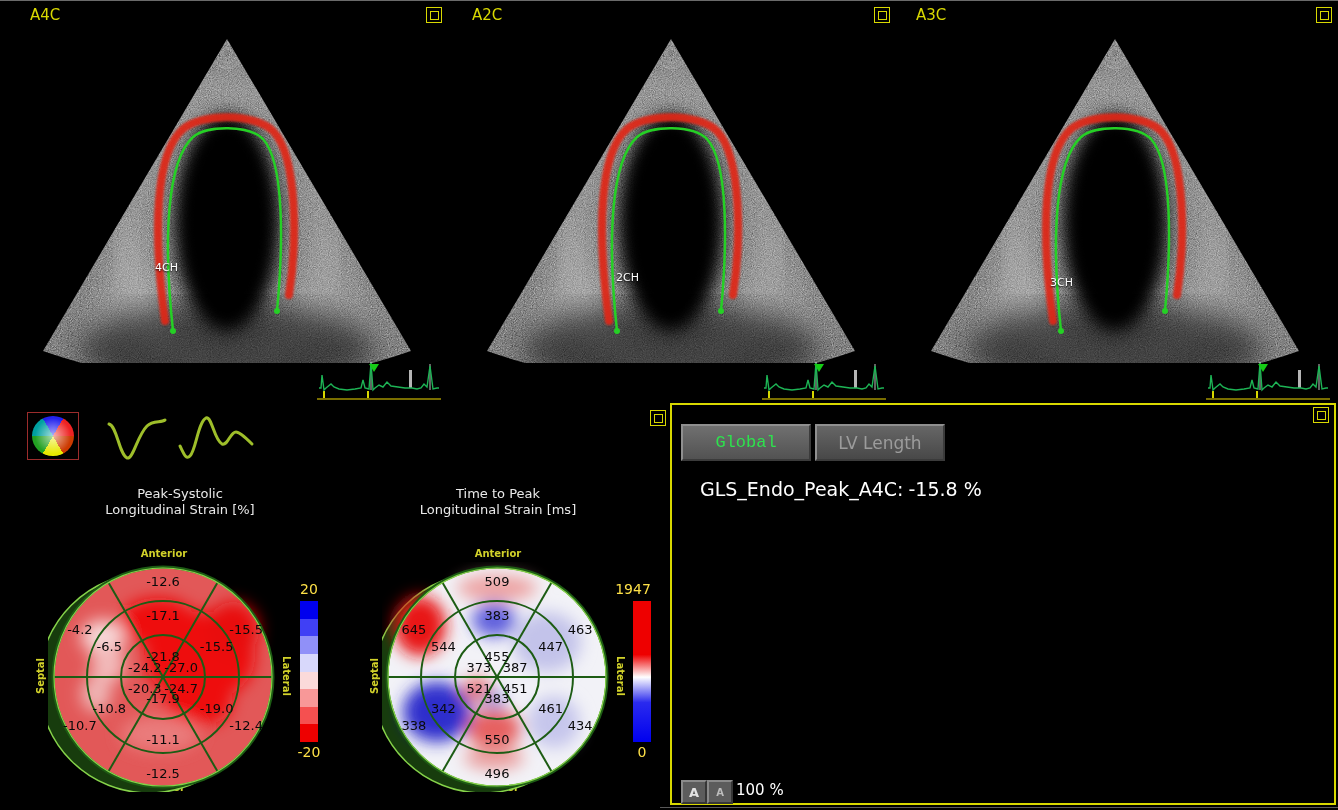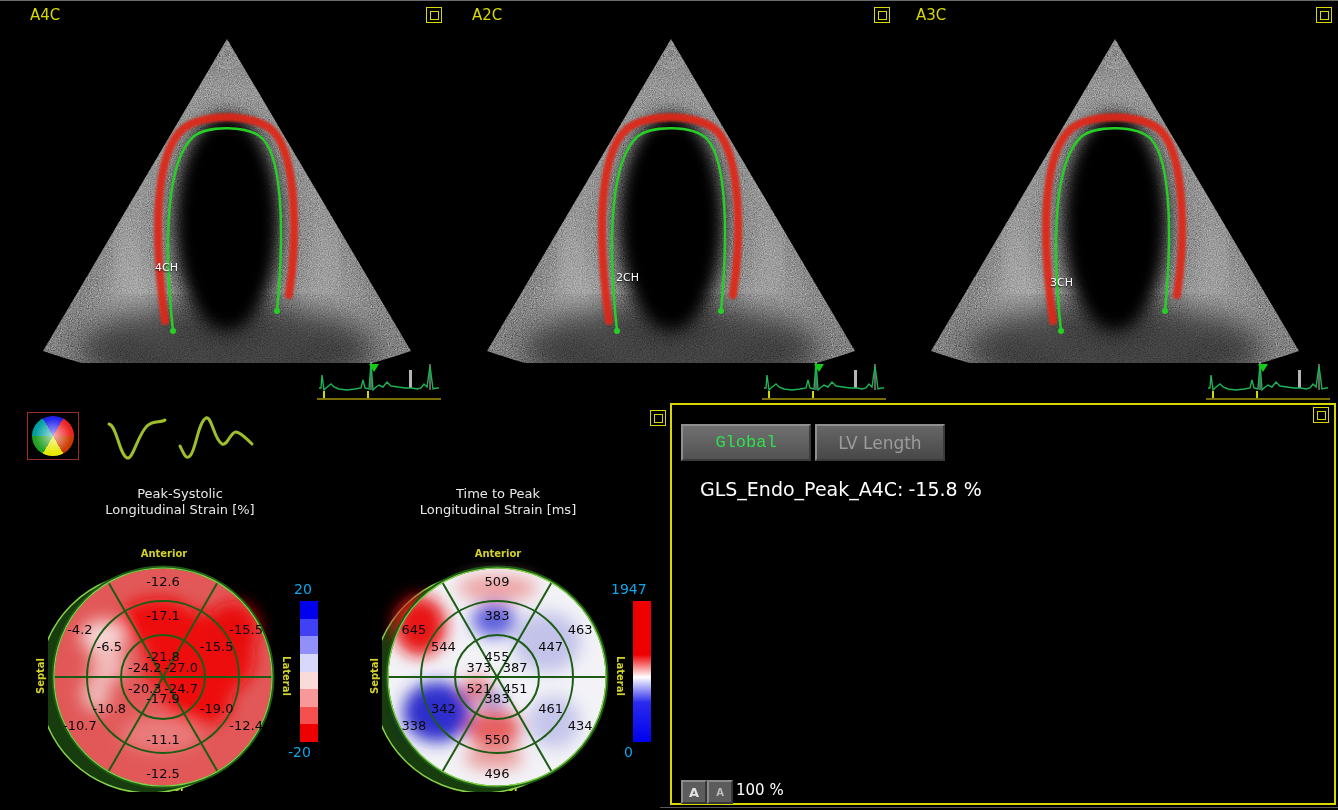--- a/index.html
+++ b/index.html
@@ -16,21 +16,21 @@
   .dir-label{width:252px;text-align:center;color:#d2d22a;font-size:10px;font-weight:bold;}
   .rot-label{color:#d2d22a;font-size:10px;font-weight:bold;white-space:nowrap;}
   .rot-left{transform:translate(-50%,-50%) rotate(-90deg);}
   .rot-right{transform:translate(-50%,-50%) rotate(90deg);}
   .bullseye-wrap{width:230px;height:230px;}
   .seg-val{position:absolute;transform:translate(-50%,-50%);font-size:13px;color:#0a0a0a;white-space:nowrap;text-align:right;}
   .cbar{width:18px;height:141px;}
   .cbar1{display:flex;flex-direction:column;}
   .cbar1 div{flex:1;}
   .cbar2{background:linear-gradient(180deg,#ee0000 0%,#ee0000 38%,#ffffff 54%,#2a2aee 72%,#0000ee 100%);}
-  .cbar-label{color:#0ea5e9;font-size:14px;text-align:left;}
+  .cbar-label{color:#fde047;font-size:14px;text-align:center;}
   .panel{left:670px;top:403px;width:662px;height:398px;border:2px solid #d8d800;background:#000;}
   .tab{width:126px;height:33px;background:linear-gradient(#666,#484848);border:2px outset #8f8f8f;
        color:#9c9c9c;font-size:17px;display:flex;align-items:center;justify-content:center;cursor:default;}
   .tab.active{color:#2ee24e;background:linear-gradient(#707070,#525252);font-family:Liberation Mono, monospace;}
   .results{left:700px;top:472px;}
   .res-line{font-size:19px;color:#fff;line-height:34px;white-space:nowrap;}
   .res-line .val{margin-left:5px;text-align:right;}
   .a-btn{width:22px;height:20px;background:#5c5c5c;border:2px outset #8a8a8a;color:#e2e2e2;
          font-size:13px;font-weight:bold;display:flex;align-items:center;justify-content:center;}
   .a-btn.small{font-size:10px;color:#bdbdbd;}

